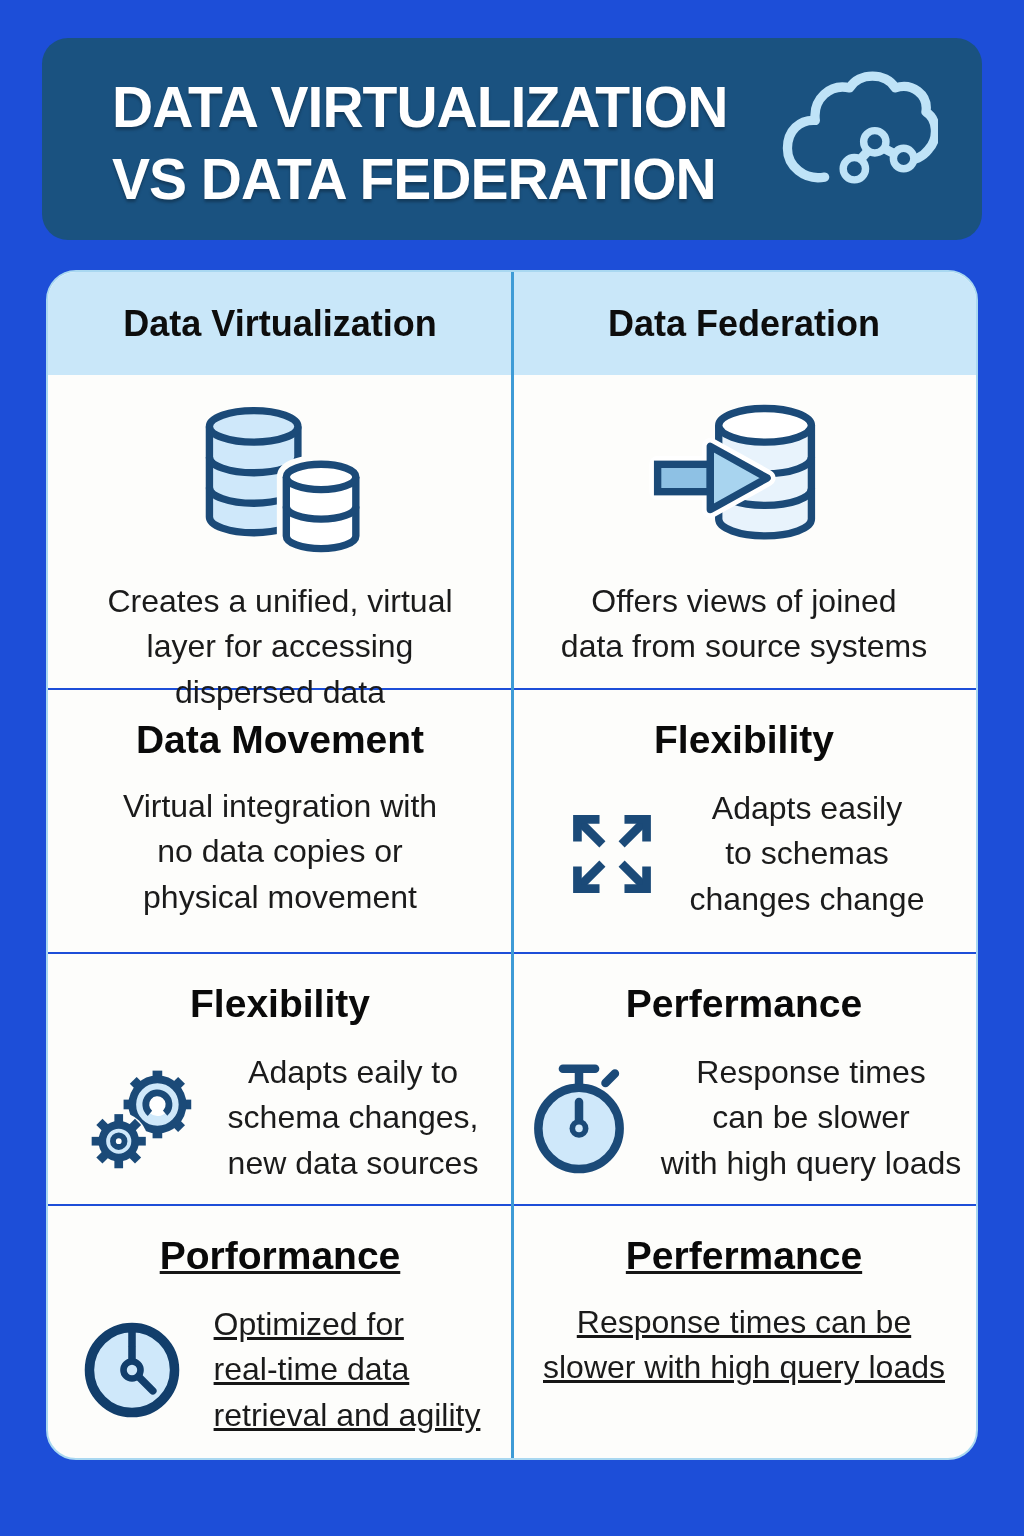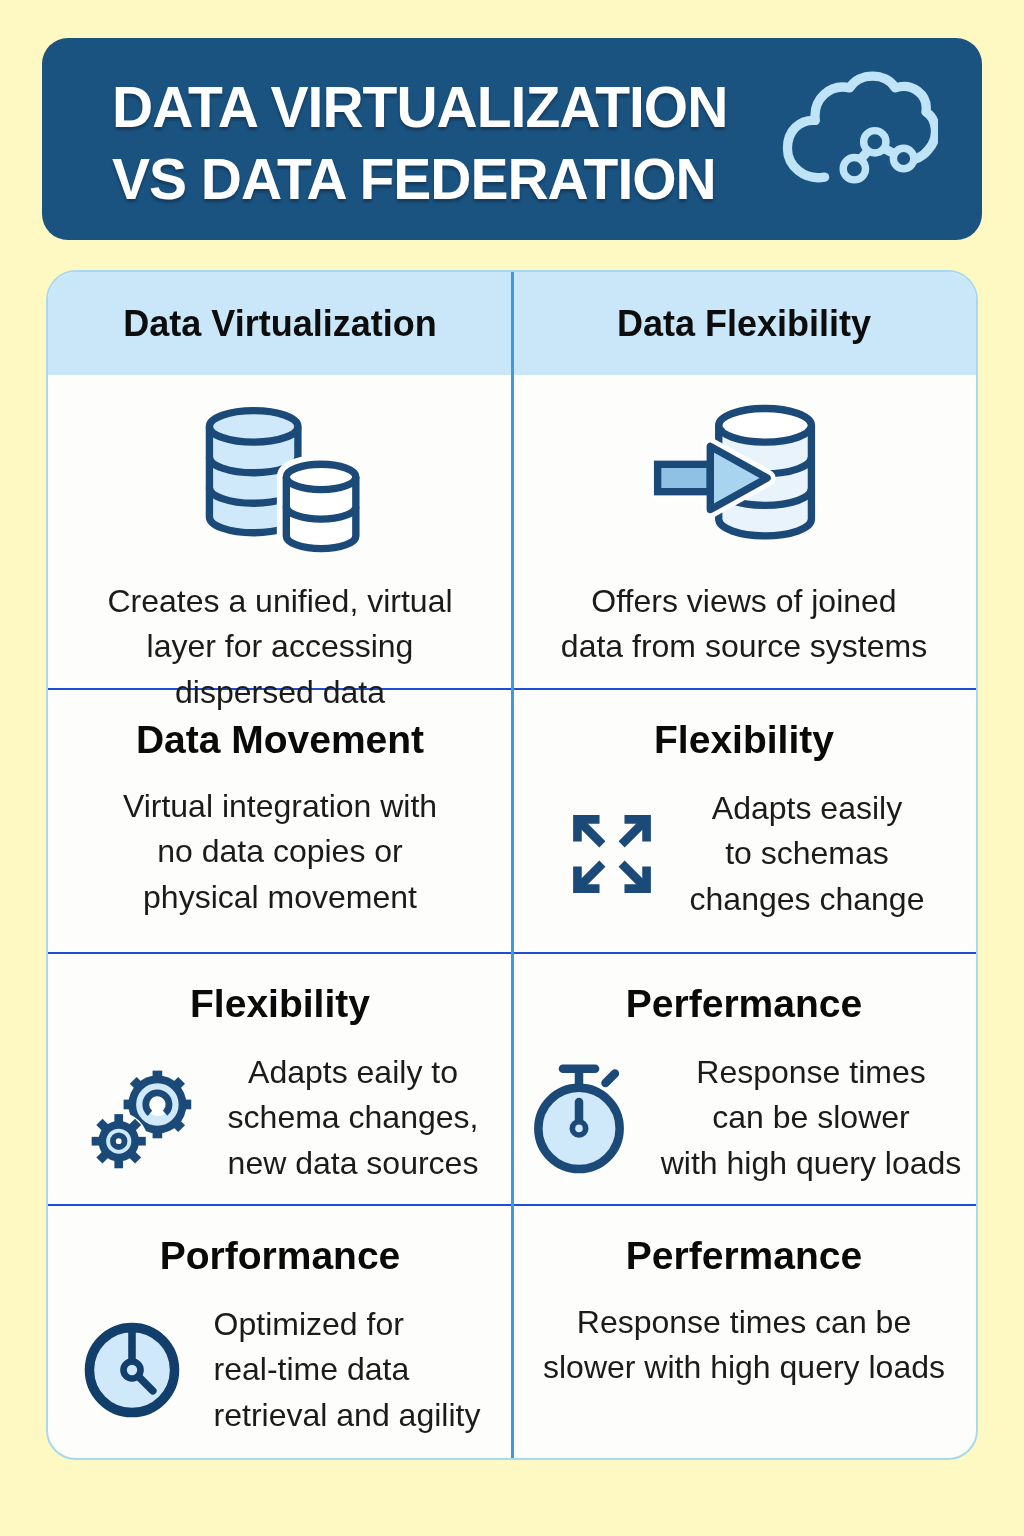--- a/index.html
+++ b/index.html
@@ -1,16 +1,16 @@
 <!DOCTYPE html>
 <html><head>
 <meta charset="utf-8">
 <style>
   html,body{margin:0;padding:0;background:#faf8f3;}
-  .page{position:relative;width:1024px;height:1536px;background:#fef9c3;overflow:hidden;
+  .page{position:relative;width:1024px;height:1536px;background:#1d4ed8;overflow:hidden;
         font-family:"Liberation Sans","DejaVu Sans",sans-serif;color:#161616;}
 
   
   .header-card{position:absolute;left:42px;top:38px;width:940px;height:202px;
                background:#1a5280;border-radius:26px;}
   .header-title{position:absolute;left:70px;top:34px;
                 font-size:57px;font-weight:700;line-height:1.26;letter-spacing:-1px;
                 color:#ffffff;text-shadow:0 3px 3px rgba(0,0,0,.28);}
   .cloud-wrap{position:absolute;right:44px;top:30px;width:158px;height:142px;}
 
@@ -18,21 +18,21 @@
   .table{position:absolute;left:46px;top:270px;width:932px;height:1190px;
          background:#fdfdfb;border:2px solid #a9d8f1;border-radius:30px;
          overflow:hidden;box-sizing:border-box;}
   .v-divider{position:absolute;top:0;bottom:0;left:calc(50% - 1px);width:3px;
              background:#3e9bd6;z-index:5;}
   .thead{height:103px;background:#c9e7f9;display:grid;grid-template-columns:1fr 1fr;}
   .thead .col-h{display:flex;align-items:center;justify-content:center;
                 font-size:36px;font-weight:700;color:#0d0d0d;}
   .trow{display:grid;grid-template-columns:1fr 1fr;}
   .trow + .trow{border-top:2px solid #1d4ed8;}
-  .r1{height:313px;} .r2{height:262px;} .r3{height:250px;} .r4{height:254px;}
+  .r1{height:313px;} .r2{height:262px;} .r3{height:250px;} .r4{height:254px;text-decoration:underline;}
   .cell{display:flex;flex-direction:column;align-items:center;box-sizing:border-box;}
   .cell-title{font-size:39px;font-weight:700;color:#0a0a0a;text-align:center;margin-top:28px;}
   .cell-text{font-size:32px;line-height:1.42;color:#1b1b1b;text-align:center;
              white-space:pre-line;margin-top:22px;}
   .icon-top{margin-top:24px;}
   .icon-row{display:flex;align-items:center;justify-content:center;gap:30px;margin-top:24px;}
   .icon-row .cell-text{margin-top:0;}
   .left-align{text-align:left;}
   svg{display:block;}
 </style>
@@ -60,21 +60,21 @@
         </g>
       </svg>
     </div>
   </div>
 
   <div class="table">
     <div class="v-divider"></div>
 
     <div class="thead">
       <div class="col-h">Data Virtualization</div>
-      <div class="col-h">Data Flexibility</div>
+      <div class="col-h">Data Federation</div>
     </div>
 
     <div class="trow r1">
       <div class="cell">
         <div class="icon-top">
           <svg width="180" height="158" viewBox="0 0 170 150">
             <g stroke="#1b4a78" stroke-width="7" stroke-linejoin="round">
               <path d="M18,26 L18,112 A42,15 0 0,0 102,112 L102,26" fill="#cfe8fa"></path>
               <ellipse cx="60" cy="26" rx="42" ry="15" fill="#cfe8fa"></ellipse>
               <path d="M18,55 A42,15 0 0,0 102,55" fill="none"></path>

